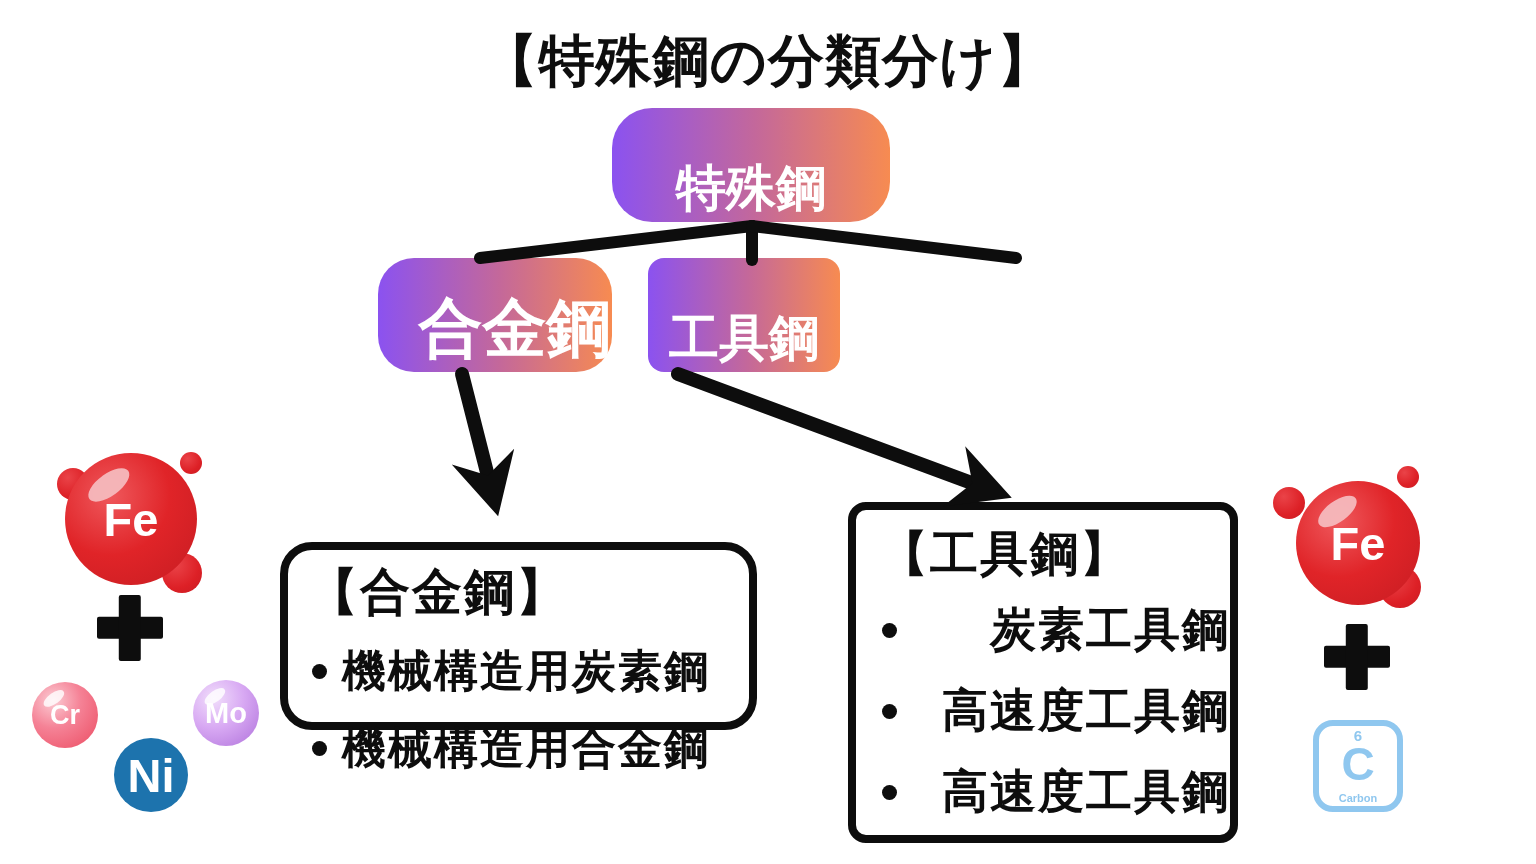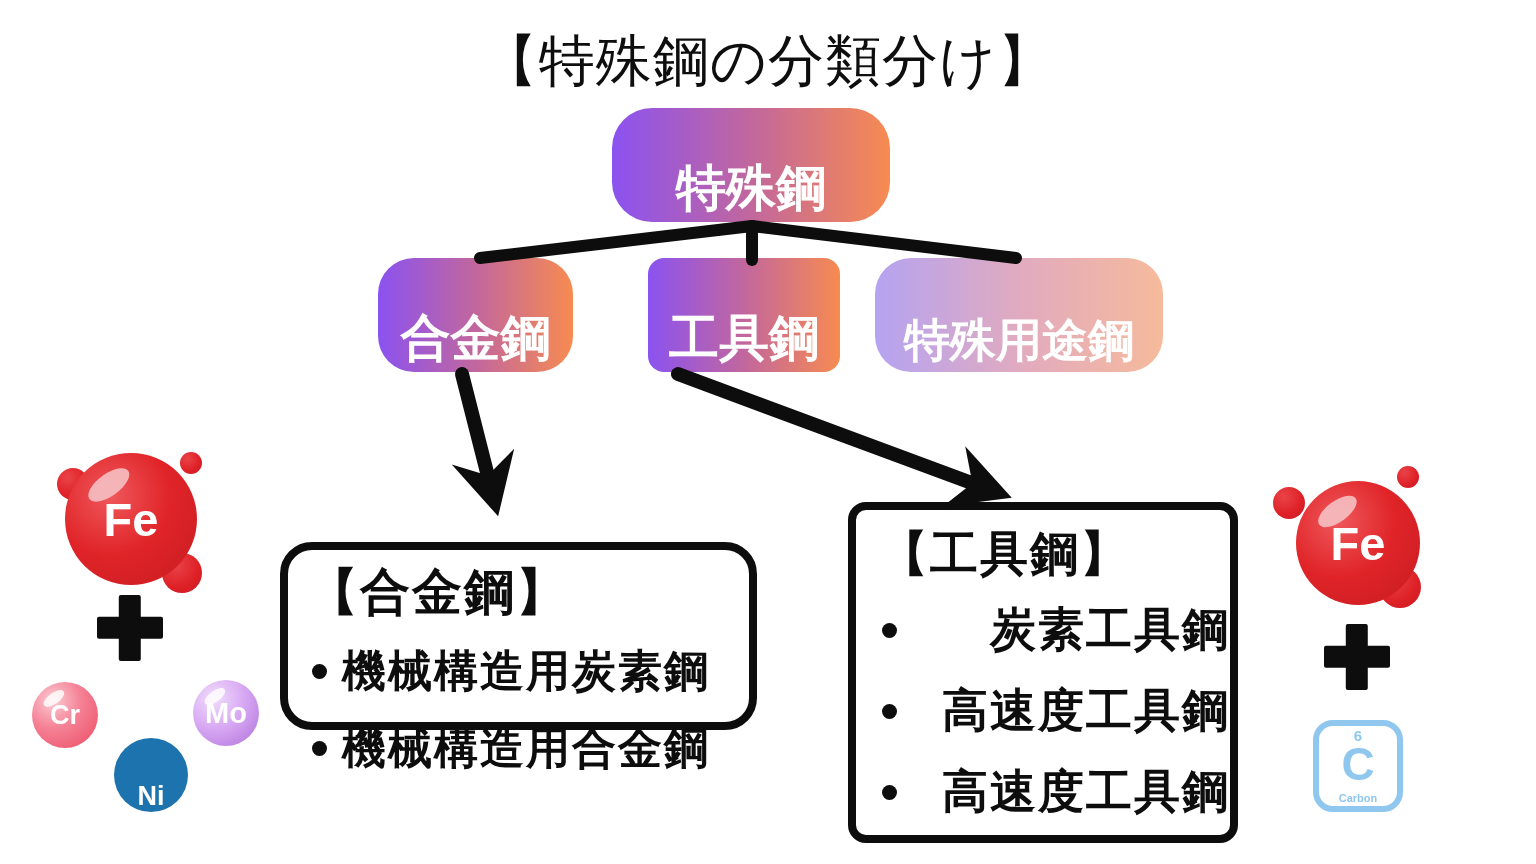--- a/index.html
+++ b/index.html
@@ -3,30 +3,30 @@
 <meta charset="utf-8">
 <style>
   html,body { margin:0; padding:0; background:#ffffff; }
   .canvas {
     position:relative; width:1536px; height:864px; background:#ffffff;
     font-family:"Liberation Sans","DejaVu Sans",sans-serif; overflow:hidden;
   }
   
   .title {
     position:absolute; top:24px; left:0; width:100%; text-align:center;
-    font-size:56px; font-weight:400; color:#0e0e0e; letter-spacing:1px; z-index:1;
+    font-size:56px; font-weight:700; color:#0e0e0e; letter-spacing:1px; z-index:1;
   }
   
   .gnode {
     position:absolute; display:flex; align-items:flex-end; justify-content:center;
     color:#ffffff; font-weight:800; z-index:2;
     background:linear-gradient(90deg,#8b52f0 0%,#c4689a 52%,#f78b51 100%);
   }
   .node-root    { left:612px; top:108px; width:278px; height:114px; border-radius:40px; font-size:50px; }
-  .node-alloy   { left:378px; top:258px; width:195px; height:114px; border-radius:36px; font-size:50px; }
+  .node-alloy   { left:378px; top:258px; width:195px; height:114px; border-radius:36px; font-size:64px;padding-left:39px; }
   .node-tool    { left:648px; top:258px; width:192px; height:114px; border-radius:16px; font-size:50px; }
   .node-special {
     left:875px; top:258px; width:288px; height:114px; border-radius:36px; font-size:46px;
     background:linear-gradient(90deg,#b5a3f1 0%,#e2abbe 52%,#f6ba9b 100%);
   }
   
   .connector-layer { position:absolute; left:0; top:0; z-index:5; pointer-events:none; }
   .cline { stroke:#0d0d0d; stroke-width:12; stroke-linecap:round; fill:none; }
   .carrow { stroke:#0d0d0d; stroke-width:14; stroke-linecap:round; fill:none; }
   
@@ -59,21 +59,21 @@
     font-size:47px;
   }
   .fe-sat { background:radial-gradient(circle at 34% 30%, #ea4348 0%, #dd2026 60%, #c81b22 100%); }
   .shine {
     position:absolute; background:#f6b9bd; border-radius:50%;
     width:36%; height:17%; left:15%; top:16%; transform:rotate(-36deg); opacity:.95;
   }
   .shine-w { background:rgba(255,255,255,.85); }
   .ball-cr { background:radial-gradient(circle at 32% 28%, #fbccd4 0%, #f58296 42%, #ef6075 78%, #e75069 100%); font-size:27px; }
   .ball-mo { background:radial-gradient(circle at 32% 28%, #f1defb 0%, #d8a9f3 45%, #ba80e1 85%, #ad6fd8 100%); font-size:29px; }
-  .ball-ni { background:#1d73ad; font-size:27px;align-items:flex-end; }
+  .ball-ni { background:#1d73ad; font-size:47px; }
   
   .plus-icon { position:absolute; }
   .plus-icon .ph, .plus-icon .pv { position:absolute; background:#0d0d0d; border-radius:2px; }
   .plus-icon .ph { left:0; top:50%; width:100%; height:34%; transform:translateY(-50%); }
   .plus-icon .pv { top:0; left:50%; height:100%; width:34%; transform:translateX(-50%); }
   
   .carbon-tile {
     position:absolute; width:90px; height:92px; box-sizing:border-box;
     border:6px solid #8fc7ef; border-radius:20px; background:#ffffff; color:#8fc7ef;
   }
@@ -102,23 +102,20 @@
   </svg>
 
   <div class="gnode node-root">
     <span>特殊鋼</span>
   </div>
   <div class="gnode node-alloy">
     <span>合金鋼</span>
   </div>
   <div class="gnode node-tool">
     <span>工具鋼</span>
-  </div>
-  <div class="gnode node-special">
-    <span>特殊用途鋼</span>
   </div>
 
   <div class="detail detail-alloy">
     <div class="heading">【合金鋼】</div>
     <ul class="bullets">
       <li>
         <span class="bdot"></span>
         <span>機械構造用炭素鋼</span>
       </li>
       <li>

